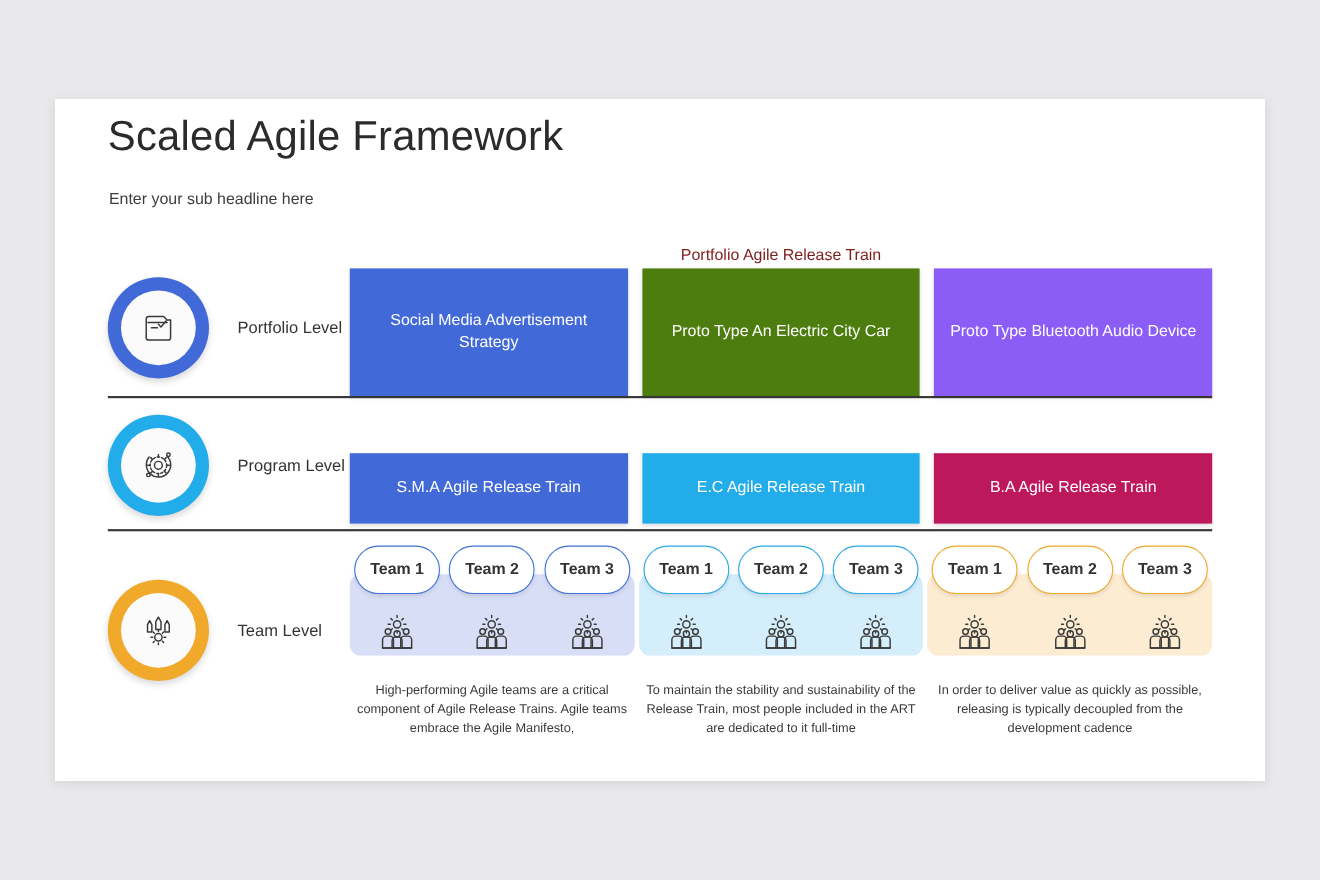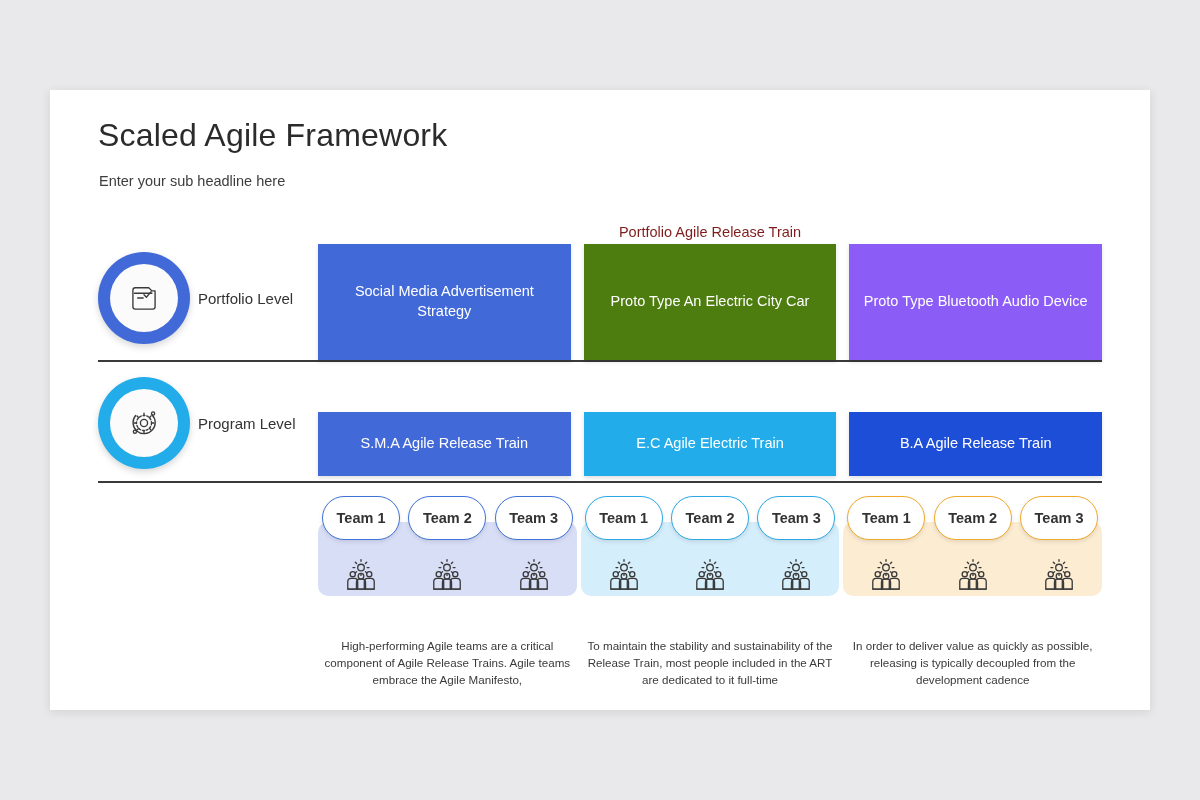--- a/index.html
+++ b/index.html
@@ -12,41 +12,41 @@
   #slide {
     position: absolute;
     left: 50px; top: 90px;
     width: 1100px; height: 620px;
     background: #ffffff;
     box-shadow: 0 2px 10px rgba(0,0,0,0.10);
   }
 
   
   #title {
-    position: absolute; left: 48px; top: 27px;
-    font-size: 32px; font-weight: 400; color: #2b2b2b;
+    position: absolute; left: 48px; top: 13px;
+    font-size: 38px; font-weight: 400; color: #2b2b2b;
     letter-spacing: .2px; white-space: nowrap;
   }
   #subtitle {
     position: absolute; left: 49px; top: 83px;
     font-size: 14.5px; color: #3d3d3d; white-space: nowrap; text-align: center;
   }
 
   
   .divider {
     position: absolute; left: 48px; width: 1004px;
     height: 2px; background: #3a3a3a;
   }
   #div1 { top: 270px; }
   #div2 { top: 391px; }
 
   
   .level {
     position: absolute; left: 48px;
-    display: flex; align-items: center; gap: 8px;
+    display: flex; align-items: center; gap: 26px;
   }
   .ring {
     width: 92px; height: 92px; border-radius: 50%;
     display: flex; align-items: center; justify-content: center;
     flex: 0 0 auto;
     box-shadow: 0 3px 7px rgba(0,0,0,0.16);
   }
   .ring .inner {
     width: 68px; height: 68px; border-radius: 50%;
     background: #fbfbfb;
@@ -104,21 +104,21 @@
     font-weight: bold;
   }
   .gear-row {
     position: relative; z-index: 2;
     display: flex; justify-content: space-between;
     padding: 0 4px; margin-top: 12px; height: 46px;
   }
   .gear-cell { width: 78px; display: flex; align-items: center; justify-content: center; }
   .gear-cell svg { width: 40px; height: 38px; display: block; }
   .desc {
-    margin-top: 40px; text-align: center;
+    margin-top: 22px; text-align: center;
     font-size: 11.6px; color: #3a3a3a; line-height: 1.45;
     padding: 0 4px;
   }
 </style>
 </head>
 <body>
 
 <div id="slide">
 
   <div id="title">Scaled Agile Framework</div>
@@ -154,33 +154,49 @@
             <path d="M34 13.5a14 14 0 1 1-20.6 1"></path>
             <circle cx="35.5" cy="12" r="2"></circle>
             <circle cx="12.5" cy="35" r="2"></circle>
           </svg>
         </span>
       </div>
     </div>
     <div class="level-label">Program Level</div>
   </div>
 
+  <div class="level" id="level-team">
+    <div class="ring" style="background:#f0a92a">
+      <div class="inner">
+        <span>
+          <svg viewBox="0 0 48 48" fill="none" stroke="#3a3a3a" stroke-width="1.7" stroke-linecap="round" stroke-linejoin="round">
+            <path d="M24 9l3 5v9h-6v-9z"></path>
+            <path d="M14 13l2.5 4.5V26h-5v-8.5z"></path>
+            <path d="M34 13l-2.5 4.5V26h5v-8.5z"></path>
+            <circle cx="24" cy="32" r="4.2"></circle>
+            <path d="M24 25.5v-2M24 40.5v-2M30.5 32h2M15.5 32h2M28.6 27.4l1.4-1.4M18 38l1.4-1.4M28.6 36.6l1.4 1.4M18 26l1.4 1.4"></path>
+          </svg>
+        </span>
+      </div>
+    </div>
+    <div class="level-label">Team Level</div>
+  </div>
 
   <div id="art-label">Portfolio Agile Release Train</div>
 
   <div class="bars" id="portfolio-bars">
     <div class="bar" style="background:#4269d8">Social Media Advertisement Strategy</div>
     <div class="bar" style="background:#4d7c0f">Proto Type An Electric City Car</div>
     <div class="bar" style="background:#8b5cf6">Proto Type Bluetooth Audio Device</div>
   </div>
 
   <div class="bars" id="program-bars">
     <div class="bar" style="background:#4269d8">S.M.A Agile Release Train</div>
-    <div class="bar" style="background:#22ace9">E.C Agile Electric Train</div>
-    <div class="bar" style="background:#1d4ed8">B.A Agile Release Train</div>
+    <div class="bar" style="background:#22ace9">E.C Agile Release Train</div>
+    <div class="bar" style="background:#be185d">B.A Agile Release Train</div>
   </div>
 
   <div id="team-groups">
 
     <div class="team-group">
       <div class="band" style="background:#d7def6"></div>
       <div class="pills">
         <div class="pill" style="border-color:#3f72d8">Team 1</div>
         <div class="pill" style="border-color:#3f72d8">Team 2</div>
         <div class="pill" style="border-color:#3f72d8">Team 3</div>

